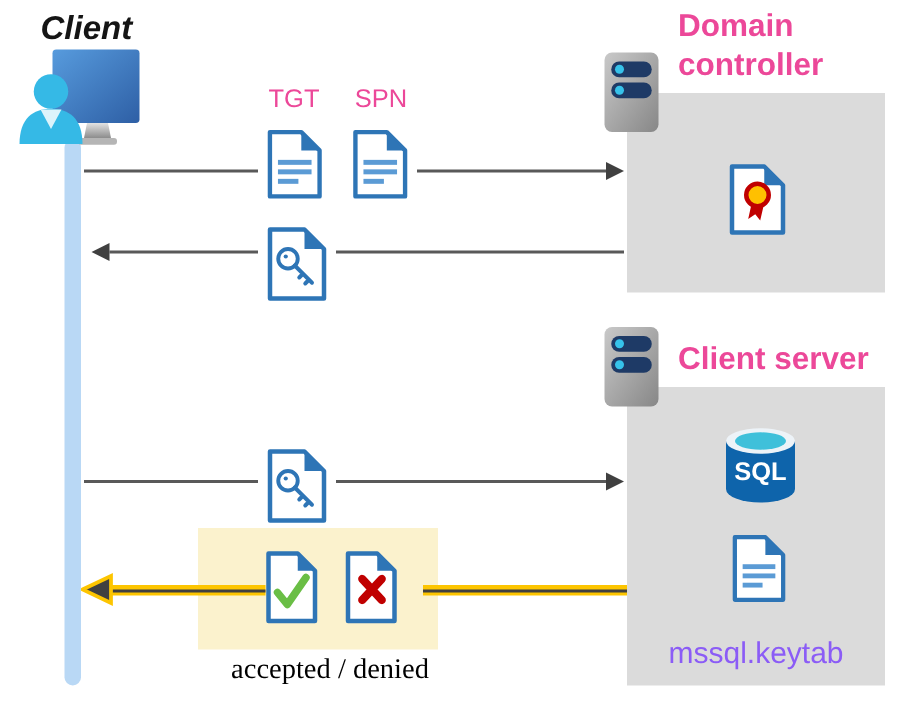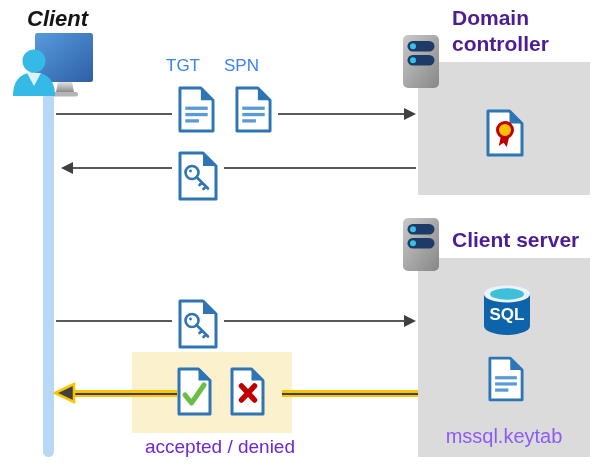--- a/index.html
+++ b/index.html
@@ -1,23 +1,23 @@
 <!DOCTYPE html>
 <html><head>
 <meta charset="utf-8">
 <style>
   html,body{margin:0;padding:0;background:#ffffff;}
   body{width:600px;height:468px;font-family:"Liberation Sans",sans-serif;}
   .canvas{position:relative;width:600px;height:468px;background:#ffffff;overflow:hidden;}
   .abs{position:absolute;}
   .title{font-weight:bold;color:#151515;font-size:22px;line-height:26px;}
-  .title-sm{font-weight:bold;color:#4c1d95;font-size:21px;line-height:26px;}
-  .small-label{font-size:17px;color:#3b82f6;}
+  .title-sm{font-weight:bold;color:#ec4899;font-size:21px;line-height:26px;}
+  .small-label{font-size:17px;color:#ec4899;text-align:center;}
   .file-label{font-size:20px;color:#8b5cf6;text-align:center;}
-  .result-label{font-size:19px;color:#6d28d9;text-align:center;}
+  .result-label{font-size:19px;color:#000000;text-align:center;font-family:Liberation Serif, serif;}
   .graybox{background:#dbdbdb;}
   .hline{position:absolute;height:2px;background:#595959;}
   .ah-right{position:absolute;width:0;height:0;border-top:6px solid transparent;border-bottom:6px solid transparent;border-left:12px solid #404040;}
   .ah-left{position:absolute;width:0;height:0;border-top:6px solid transparent;border-bottom:6px solid transparent;border-right:12px solid #404040;}
   .yseg{position:absolute;height:7px;background:#fdc500;}
   .yseg::after{content:"";position:absolute;left:0;right:0;top:2.5px;height:2px;background:#404040;}
   .whitebacker{position:absolute;background:#ffffff;}
   .timeline{position:absolute;background:#b9d8f5;border-radius:6px;}
   .yellowbox{position:absolute;background:#fbf2cd;}
   svg{display:block;}

